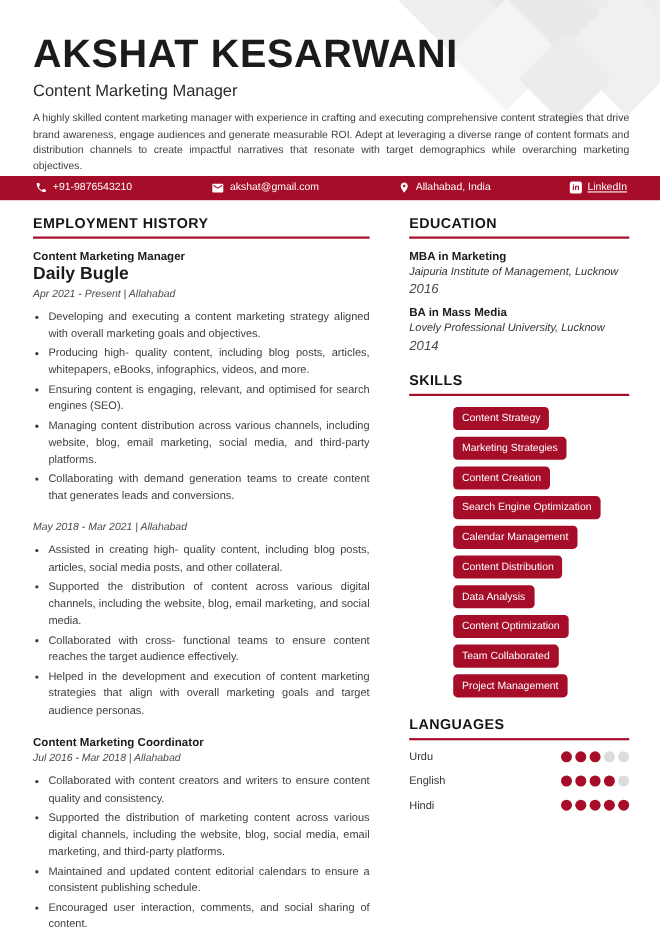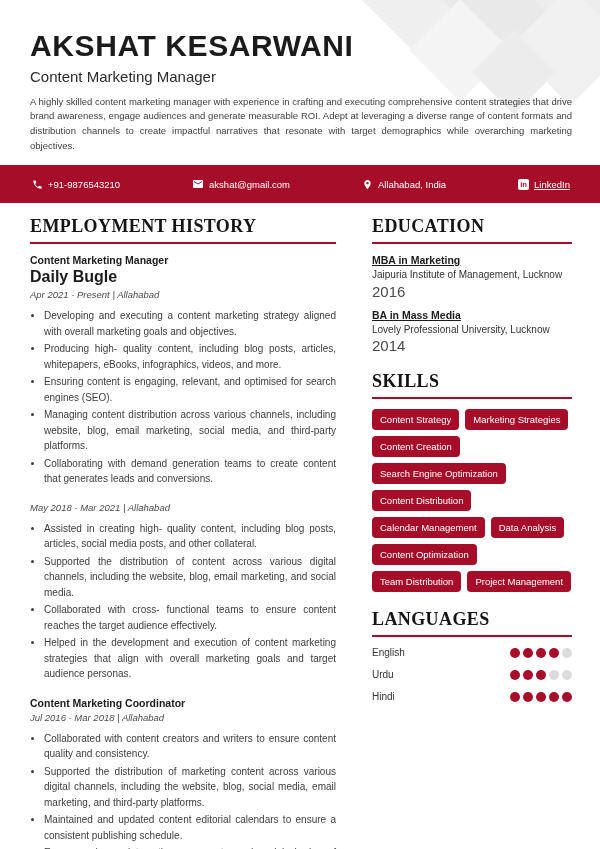--- a/index.html
+++ b/index.html
@@ -11,55 +11,55 @@
   .deco { position:absolute; top:0; right:0; width:250px; height:135px; overflow:hidden; pointer-events:none; }
   .dia { position:absolute; transform:rotate(45deg); }
   .d1 { width:85px;  height:85px;  top:-52px; right:145px; background:#efefef; }
   .d2 { width:105px; height:105px; top:-62px; right:40px;  background:#e9e9e9; }
   .d3 { width:85px;  height:85px;  top:-48px; right:-32px; background:#ededed; }
   .d4 { width:72px;  height:72px;  top:14px;  right:104px; background:#f4f4f4; }
   .d5 { width:84px;  height:84px;  top:4px;   right:-12px; background:#f0f0f0; }
   .d6 { width:60px;  height:60px;  top:42px;  right:56px;  background:#ececec; }
 
   .header { position:relative; padding:30px 28px 0 30px; }
-  .name { font-size:30px; font-weight:bold; letter-spacing:.6px; color:#1b1b1b; line-height:1.05; }
+  .name { font-size:36px; font-weight:bold; letter-spacing:.6px; color:#1b1b1b; line-height:1.05; }
   .job-headline { font-size:15px; color:#2b2b2b; margin-top:6px; }
   .summary { font-size:9.5px; color:#3d3d3d; line-height:1.55; text-align:justify; margin-top:10px; }
 
-  .contact-bar { margin-top:12px; height:38px; background:var(--accent); display:flex; align-items:center;
+  .contact-bar { height:22px; background:var(--accent); display:flex; align-items:center;
                  justify-content:space-between; padding:0 30px 0 32px; color:#fff; font-size:9.5px; }
   .contact-item { display:flex; align-items:center; gap:5px; white-space:nowrap; }
   .contact-item svg { display:block; }
   .li-badge { display:inline-flex; align-items:center; justify-content:center; width:11px; height:11px;
               background:#ffffff; color:var(--accent); font-size:7.5px; font-weight:bold; border-radius:2px; }
   .linkedin-link { color:#fff; text-decoration:underline; }
 
   .columns { display:flex; gap:36px; padding:13px 28px 0 30px; }
   .col-left { flex:0 0 306px; }
   .col-right { flex:1; min-width:0; }
 
-  .sec-heading { font-size:18px; font-weight:bold; letter-spacing:.4px; color:#151515;
-                 border-bottom:2px solid var(--accent); padding-bottom:5px; margin-bottom:10px;font-family:Liberation Serif, serif; }
+  .sec-heading { font-size:13px; font-weight:bold; letter-spacing:.4px; color:#151515;
+                 border-bottom:2px solid var(--accent); padding-bottom:5px; margin-bottom:10px; }
 
   .job { margin-bottom:15px; }
   .job-title { font-size:10.5px; font-weight:bold; color:#1b1b1b; }
   .job-company { font-size:16px; font-weight:bold; color:#1b1b1b; margin-top:2px; }
   .job-meta { font-size:9.5px; font-style:italic; color:#4a4a4a; margin-top:3px; }
   ul.bullets { margin-top:8px; padding-left:14px; list-style:disc; }
   ul.bullets li { font-size:10px; line-height:1.55; color:#3d3d3d; text-align:justify; margin-bottom:2px; }
 
   .edu-item { margin-bottom:9px; }
-  .edu-degree { font-size:10.5px; font-weight:bold; color:#1b1b1b;text-decoration:underline; }
-  .edu-school { font-size:10px; color:#333; line-height:1.35; margin-top:2px; }
-  .edu-year { font-size:15px; color:#4a4a4a; margin-top:1px; }
+  .edu-degree { font-size:10.5px; font-weight:bold; color:#1b1b1b; }
+  .edu-school { font-size:10px; color:#333; line-height:1.35; margin-top:2px;font-style:italic; }
+  .edu-year { font-size:12px; font-style:italic; color:#4a4a4a; margin-top:1px; }
 
   .section-gap { margin-top:17px; }
 
   .pills { display:flex; flex-wrap:wrap; gap:6px; }
-  .pill { background:var(--accent); color:#fff; font-size:9.5px; padding:5px 8px; border-radius:4px; white-space:nowrap; }
+  .pill { background:var(--accent); color:#fff; font-size:9.5px; padding:5px 8px; border-radius:4px; white-space:nowrap;margin-left:40px; }
 
   .lang-row { display:flex; align-items:center; justify-content:space-between; margin-bottom:11px; }
   .lang-name { font-size:10px; color:#333; }
   .dots { display:flex; gap:3px; }
   .dot { width:10px; height:10px; border-radius:50%; background:var(--dot-empty); }
   .dot.filled { background:var(--accent); }
 </style>
 </head>
 <body>
 
@@ -164,47 +164,47 @@
         <div class="edu-school">Lovely Professional University, Lucknow</div>
         <div class="edu-year">2014</div>
       </div>
 
       <div class="sec-heading section-gap">SKILLS</div>
       <div class="pills">
         <span class="pill">Content Strategy</span>
         <span class="pill">Marketing Strategies</span>
         <span class="pill">Content Creation</span>
         <span class="pill">Search Engine Optimization</span>
+        <span class="pill">Calendar Management</span>
         <span class="pill">Content Distribution</span>
-        <span class="pill">Calendar Management</span>
         <span class="pill">Data Analysis</span>
         <span class="pill">Content Optimization</span>
-        <span class="pill">Team Distribution</span>
+        <span class="pill">Team Collaborated</span>
         <span class="pill">Project Management</span>
       </div>
 
       <div class="sec-heading section-gap">LANGUAGES</div>
       <div>
         <div class="lang-row">
-          <span class="lang-name">English</span>
+          <span class="lang-name">Urdu</span>
           <span class="dots">
               <span class="dot filled"></span>
               <span class="dot filled"></span>
               <span class="dot filled"></span>
-              <span class="dot filled"></span>
+              <span class="dot"></span>
               <span class="dot"></span>
             </span>
         </div>
         <div class="lang-row">
-          <span class="lang-name">Urdu</span>
+          <span class="lang-name">English</span>
           <span class="dots">
               <span class="dot filled"></span>
               <span class="dot filled"></span>
               <span class="dot filled"></span>
-              <span class="dot"></span>
+              <span class="dot filled"></span>
               <span class="dot"></span>
             </span>
         </div>
         <div class="lang-row">
           <span class="lang-name">Hindi</span>
           <span class="dots">
               <span class="dot filled"></span>
               <span class="dot filled"></span>
               <span class="dot filled"></span>
               <span class="dot filled"></span>

